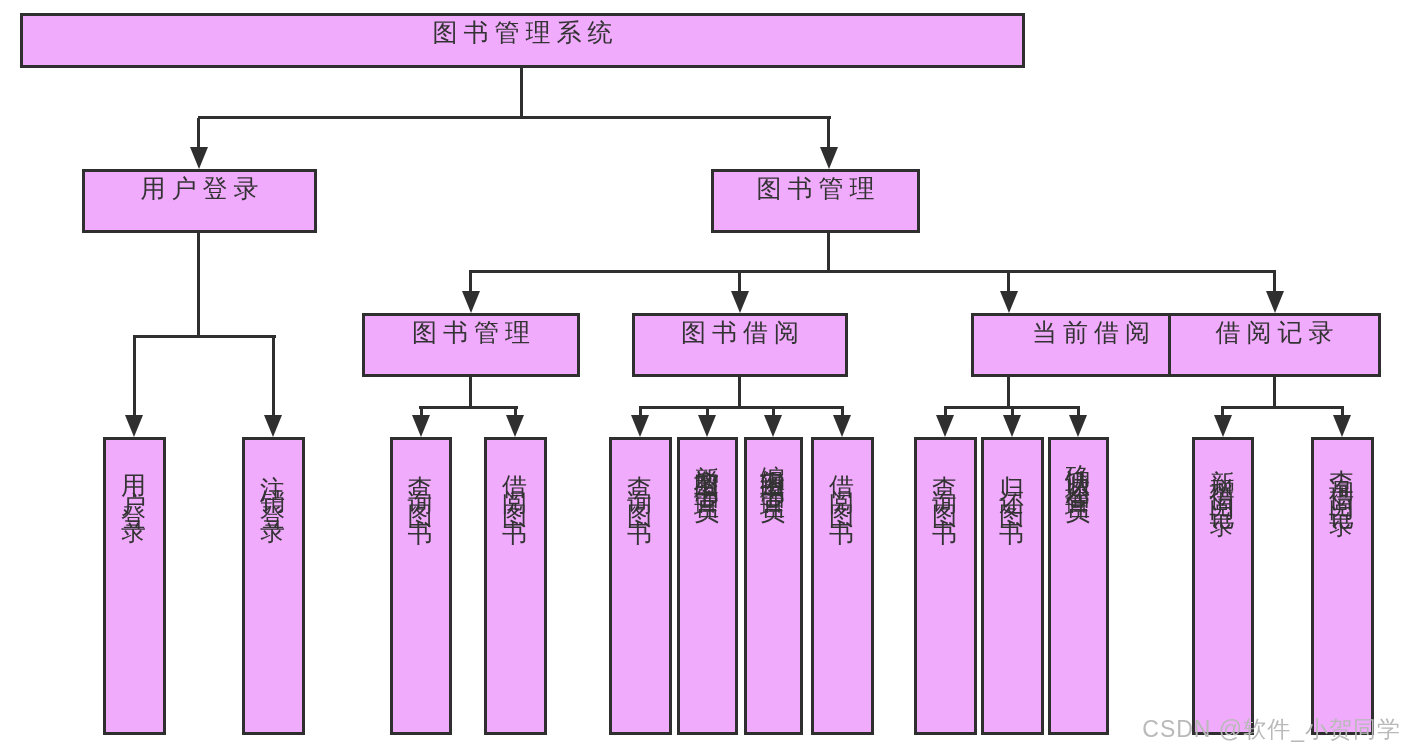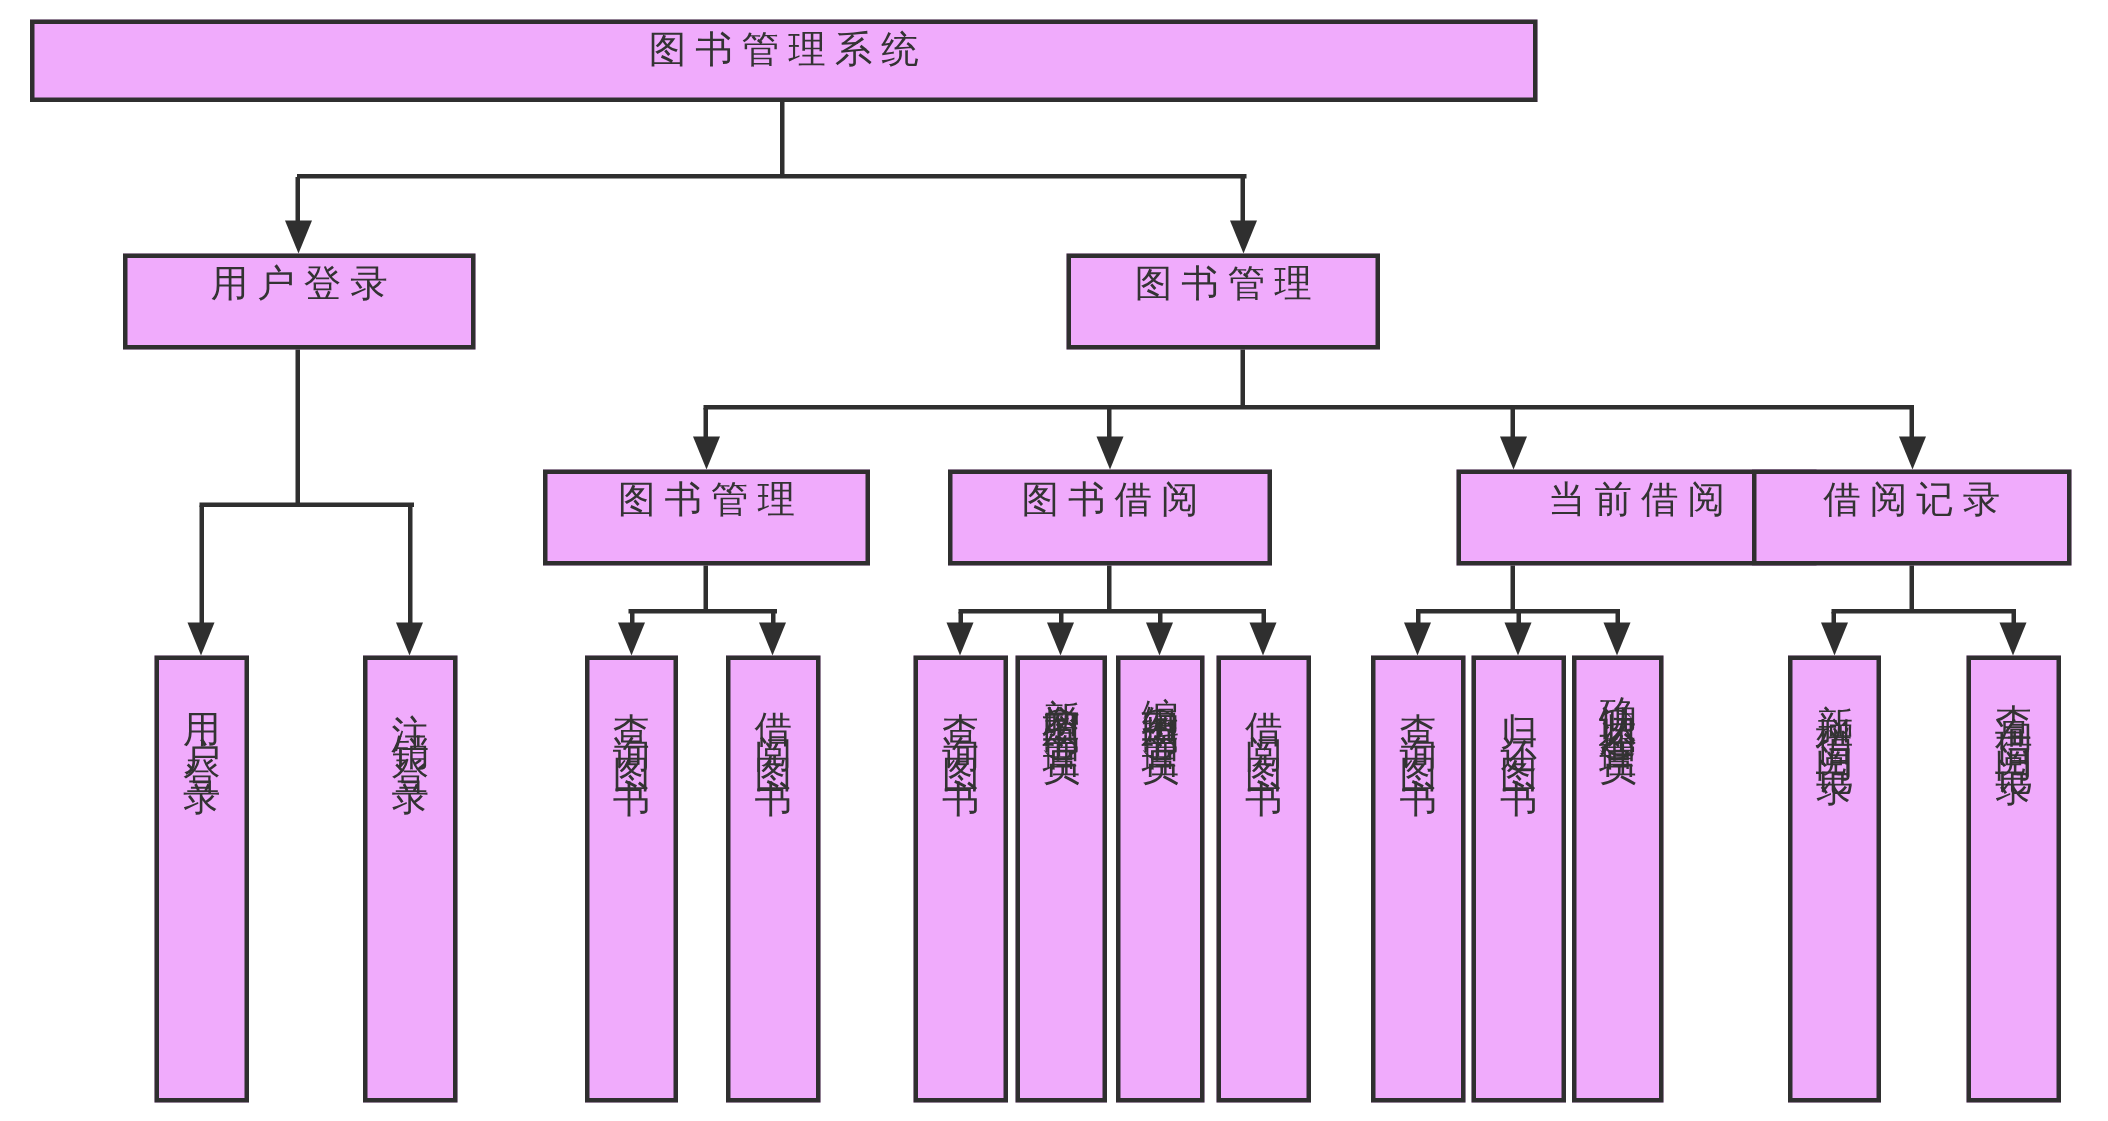--- a/index.html
+++ b/index.html
@@ -188,14 +188,15 @@
   <div class="line" style="left:1077px;top:408px;width:3px;height:12px;"></div>
   <div class="arrow" style="left:1069px;top:415px;"></div>
 
   <div class="line" style="left:1273px;top:377px;width:3px;height:31px;"></div>
   <div class="line" style="left:1221px;top:406px;width:123px;height:3px;"></div>
   <div class="line" style="left:1221px;top:408px;width:3px;height:12px;"></div>
   <div class="arrow" style="left:1214px;top:415px;"></div>
   <div class="line" style="left:1341px;top:408px;width:3px;height:12px;"></div>
   <div class="arrow" style="left:1333px;top:415px;"></div>
 
+  <div class="watermark">CSDN @软件_小贺同学</div>
 
 </div>
 
 </body></html>

